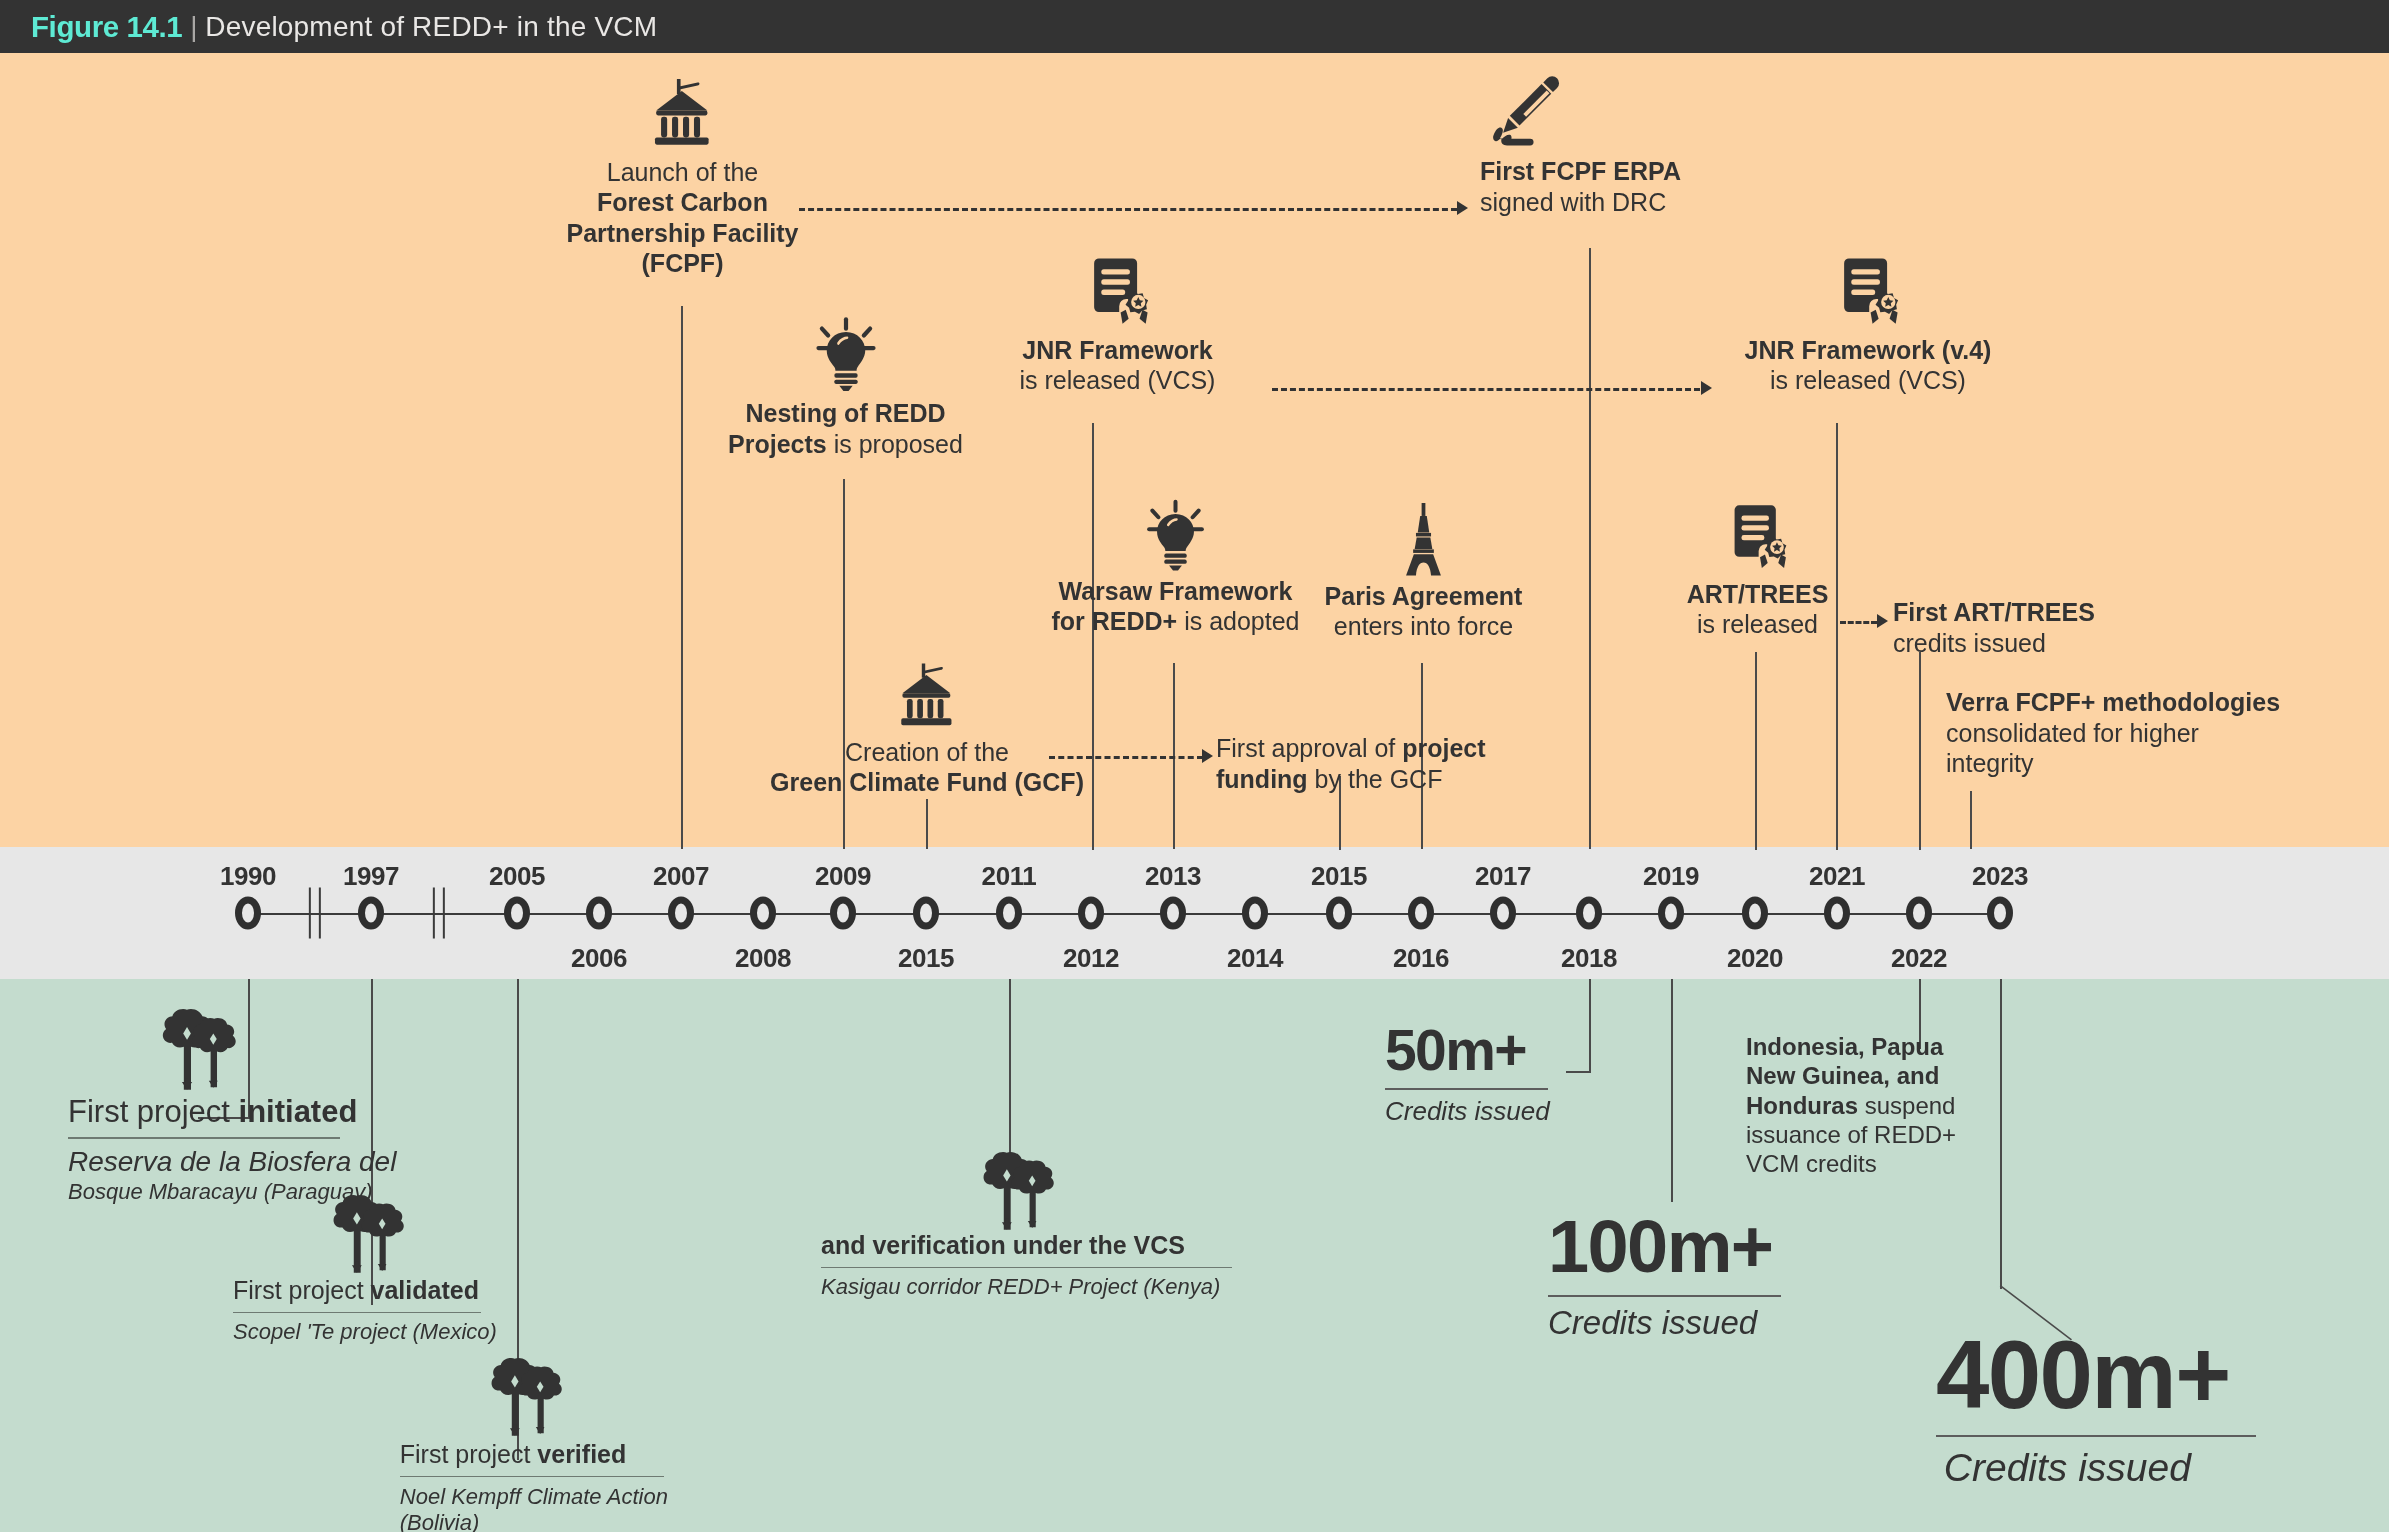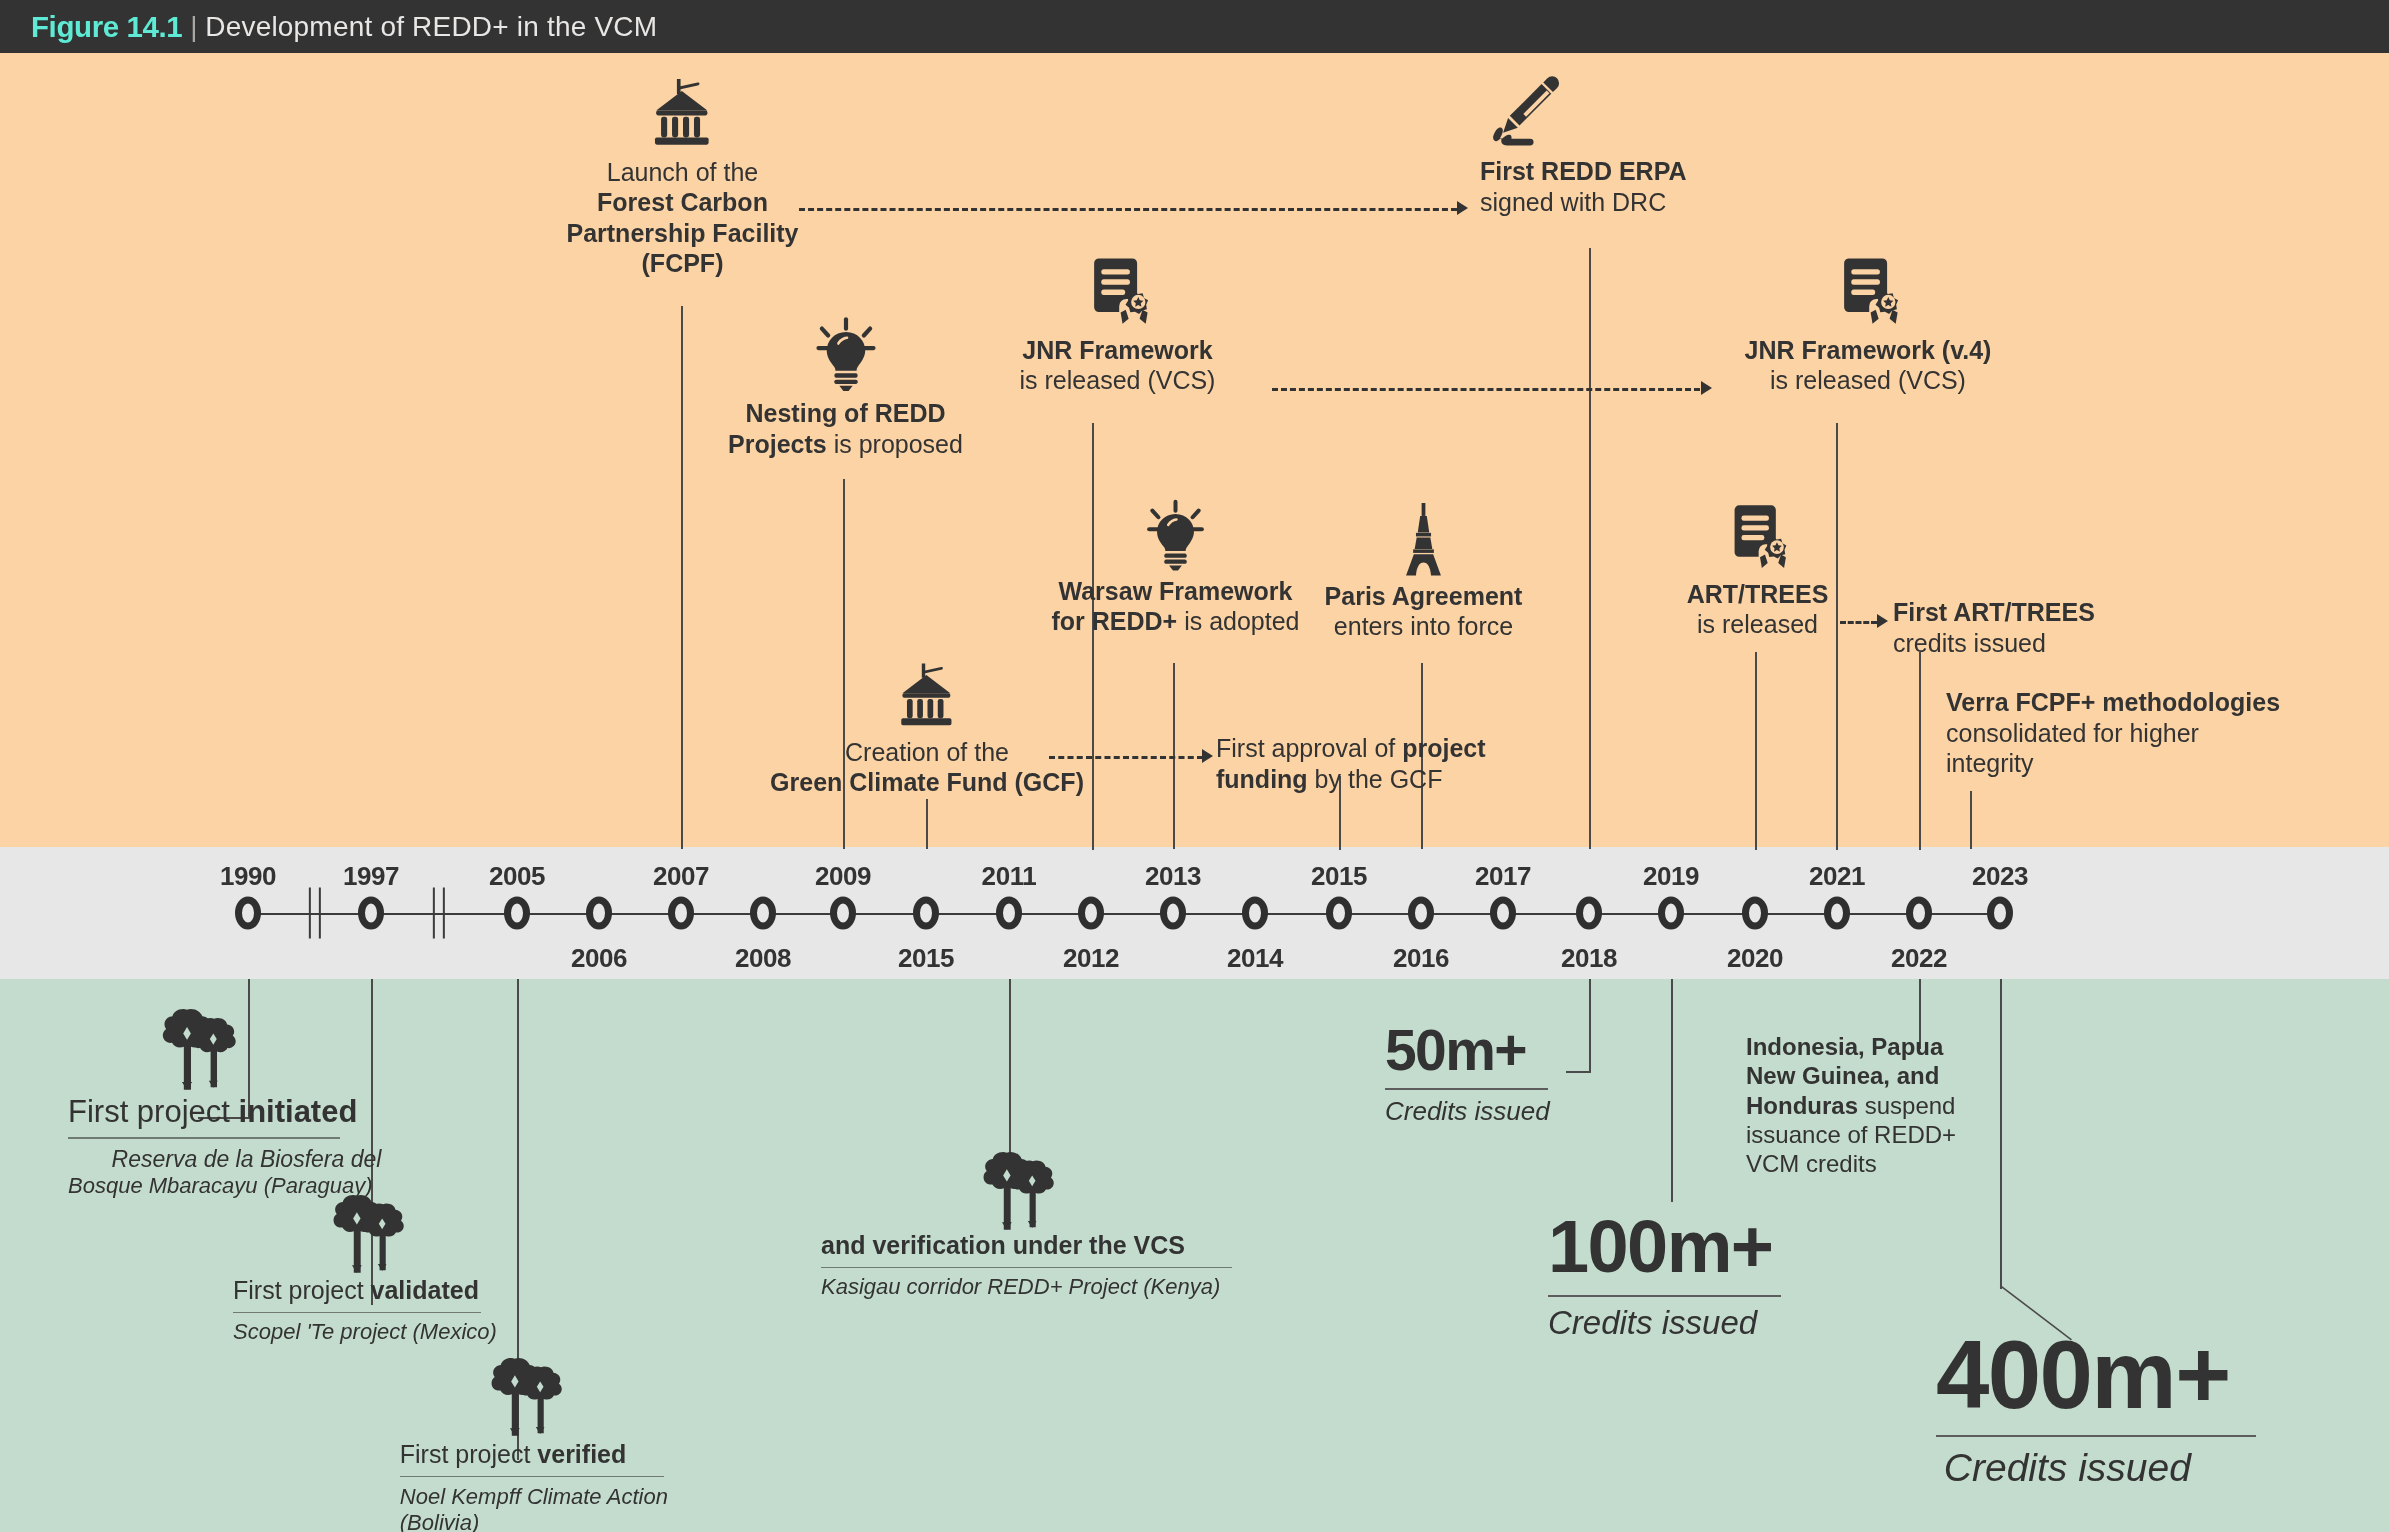--- a/index.html
+++ b/index.html
@@ -142,21 +142,21 @@
   <div class="node" style="left:1480px; top:74px; width:326px;">
     <div style="margin-left:4.7px;">
       <svg width="84" height="79" viewBox="0 0 64 60" fill="#333333">
         <path d="M47.5 3.2 a5.2 5.2 0 0 1 7.4 7.4 l-3.1 3.1 -7.4-7.4z"></path>
         <path d="M43.1 7.6 l7.4 7.4 -24.2 24.2 -7.4-7.4z"></path>
         <path d="M17.6 33.4 l7.4 7.4 -11.2 3.9z"></path>
         <path d="M47 12.5 l2.1 2.1 -17.8 17.8 -2.1-2.1z" fill="#FCD3A4"></path>
         <path d="M6.5 46.5 c2-5 4.5-6.5 6.2-5.5 1.9 1.1 .4 5-1 7.3 -.6 1 .3 1.8 1.2 1 2-1.7 4-3.4 5.9-3.1 1.4.2 1.6 1.9 1.3 3 h14.3 a2.6 2.6 0 0 1 0 5.2 H16.8 c-3.5 0-4.6-2.2-4.4-4 .1-1 .6-1.9-.4-1.3 -1.3.8-2.6 2.3-3.8 2.1 -1.6-.2-2.6-2.6-1.7-4.7z"></path>
       </svg>
     </div>
-    <div class="ttl b" style="font-size:25px; margin-top:3.1px;">First REDD ERPA</div>
+    <div class="ttl b" style="font-size:25px; margin-top:3.1px;">First FCPF ERPA</div>
     <div class="ttl lt" style="font-size:25px;">signed with DRC</div>
   </div>
 
   <div class="node" style="left:698px; top:314px; width:295px; text-align:center;">
     <div style="display:flex;justify-content:center;">
       <svg width="74" height="78" viewBox="0 0 60 62" fill="#333333">
         <rect x="28.3" y="2" width="3.4" height="11" rx="1.7"></rect>
         <rect x="6" y="25.3" width="11" height="3.4" rx="1.7"></rect>
         <rect x="43" y="25.3" width="11" height="3.4" rx="1.7"></rect>
         <rect x="11.3" y="8.5" width="3.4" height="11" rx="1.7" transform="rotate(-42 13 14)"></rect>
@@ -382,21 +382,21 @@
         <path d="M21 60 l4 6 4-6 -3 0 0-3 -2 0 0 3z"></path>
         <path d="M43 10 c-4 0-6.8 2.3-7.5 5 -3.2 .3-5.5 2.7-5.5 5.5 0 1.2 .4 2.4 1.1 3.3 -1.4 1-2.3 2.6-2.3 4.4 0 2.9 2.4 5.3 5.3 5.3 .4 0 .7 0 1.1-.1 1.1 2 3.1 3.3 5.5 3.3 1 0 1.9-.2 2.7-.5 v27.8 h5 V36.2 c.8 .3 1.7 .5 2.7 .5 2.4 0 4.4-1.3 5.5-3.3 .4 .1 .7 .1 1.1 .1 2.9 0 5.3-2.4 5.3-5.3 0-1.8-.9-3.4-2.3-4.4 .7-.9 1.1-2.1 1.1-3.3 0-2.8-2.3-5.2-5.5-5.5 C55.8 12.3 53 10 49 10 c-1.1 0-2 .2-2.8 .5 C45.3 10.2 44.3 10 43 10z"></path>
         <path d="M45.5 22 l2.7 4.4 -2.7 4.4 -2.7-4.4z" fill="#C4DCCE"></path>
         <path d="M42 59 l3.5 5.5 3.5-5.5 -2.6 0 0-2.6 -1.8 0 0 2.6z"></path>
       </svg>
     </div>
     <div style="font-size:31px; margin-top:3.1px;">
       <span class="ttl lt">First project </span><span class="ttl b">initiated</span>
     </div>
     <div class="caprule" style="width:272px;"></div>
-    <div class="ttl ital" style="font-size:23px;text-align:center;">Reserva de la Biosfera del</div>
+    <div class="ttl ital" style="font-size:28px;">Reserva de la Biosfera del</div>
     <div class="ttl ital" style="font-size:22px;">Bosque Mbaracayu (Paraguay)</div>
   </div>
 
   <div class="node" style="left:233px; top:1191px; width:357px;">
     <div style="margin-left:93px;">
       <svg width="79" height="82" viewBox="0 0 64 66" fill="#333333">
         <path d="M22 3 c-4.6 0-7.6 2.6-8.4 5.6 -3.6 .3-6.2 3-6.2 6.2 0 1.4 .5 2.7 1.3 3.7 -1.6 1.1-2.6 2.9-2.6 4.9 0 3.3 2.7 6 6 6 .4 0 .8 0 1.2-.1 1.2 2.2 3.5 3.7 6.2 3.7 1.1 0 2.1-.2 3-.6 v33.6 h5.6 V32.4 c.9 .4 1.9 .6 3 .6 2.7 0 5-1.5 6.2-3.7 .4 .1 .8 .1 1.2 .1 3.3 0 6-2.7 6-6 0-2-1-3.8-2.6-4.9 .8-1 1.3-2.3 1.3-3.7 0-3.2-2.6-5.9-6.2-6.2 C35.6 5.6 32.6 3 28 3 c-1.2 0-2.2 .2-3.1 .6 C24.1 3.2 23.1 3 22 3z"></path>
         <path d="M25 17 l3 5 -3 5 -3-5z" fill="#C4DCCE"></path>
         <path d="M21 60 l4 6 4-6 -3 0 0-3 -2 0 0 3z"></path>
         <path d="M43 10 c-4 0-6.8 2.3-7.5 5 -3.2 .3-5.5 2.7-5.5 5.5 0 1.2 .4 2.4 1.1 3.3 -1.4 1-2.3 2.6-2.3 4.4 0 2.9 2.4 5.3 5.3 5.3 .4 0 .7 0 1.1-.1 1.1 2 3.1 3.3 5.5 3.3 1 0 1.9-.2 2.7-.5 v27.8 h5 V36.2 c.8 .3 1.7 .5 2.7 .5 2.4 0 4.4-1.3 5.5-3.3 .4 .1 .7 .1 1.1 .1 2.9 0 5.3-2.4 5.3-5.3 0-1.8-.9-3.4-2.3-4.4 .7-.9 1.1-2.1 1.1-3.3 0-2.8-2.3-5.2-5.5-5.5 C55.8 12.3 53 10 49 10 c-1.1 0-2 .2-2.8 .5 C45.3 10.2 44.3 10 43 10z"></path>

